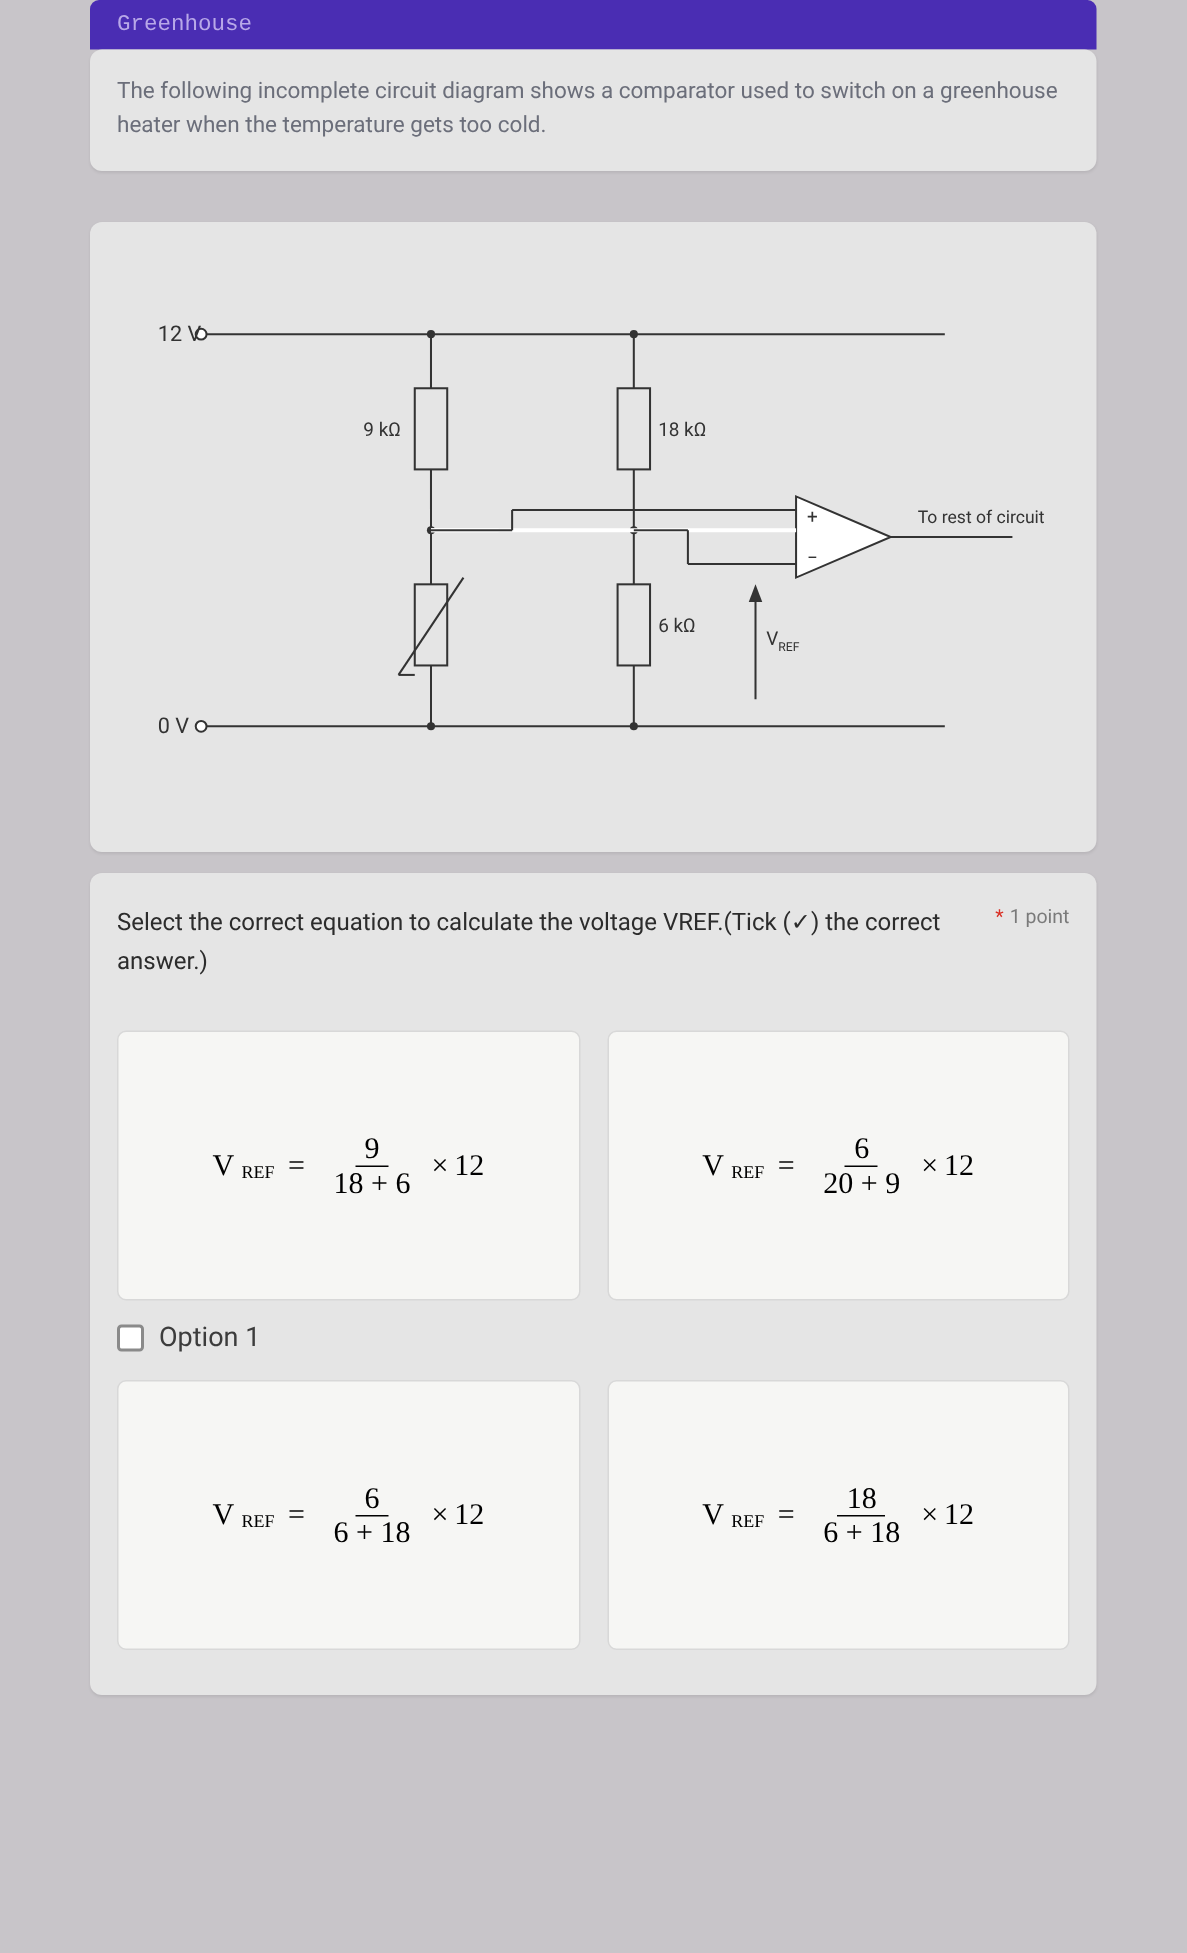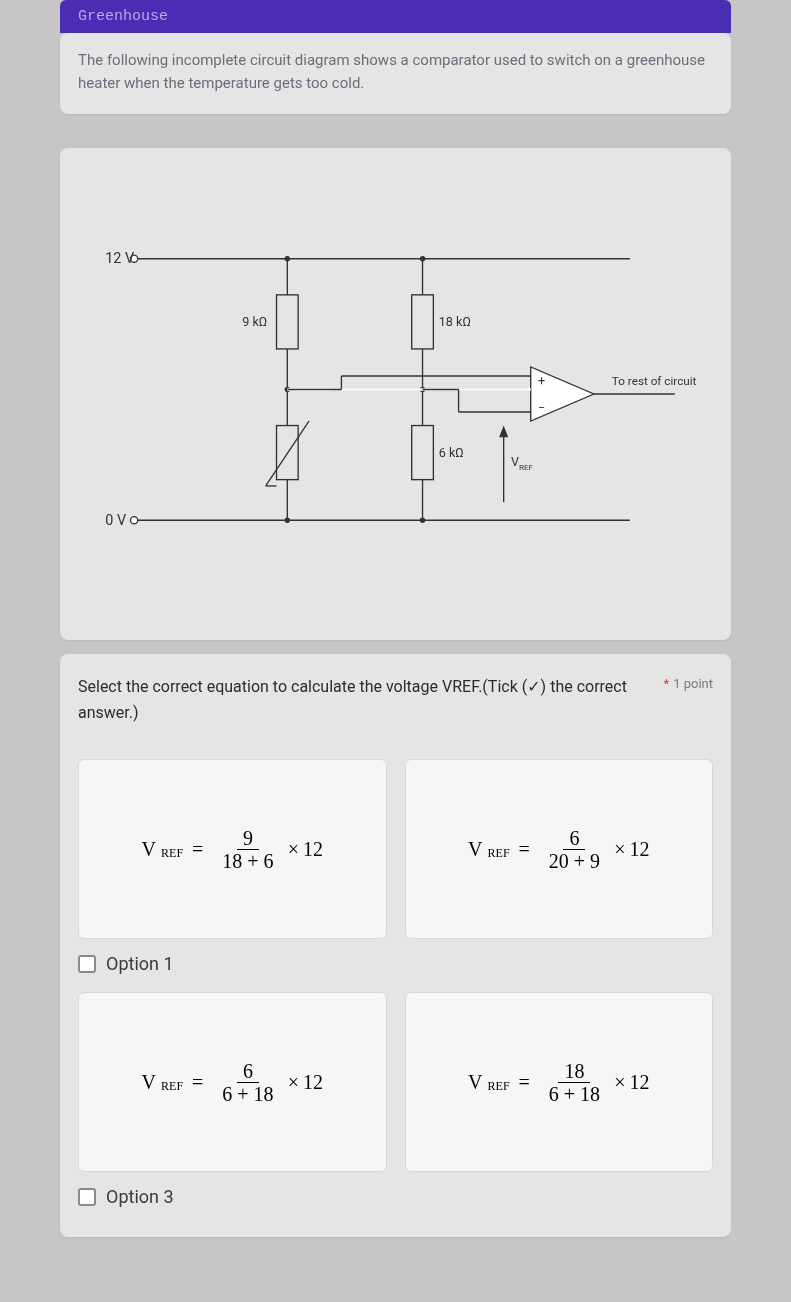--- a/index.html
+++ b/index.html
@@ -30,21 +30,21 @@
     margin-bottom: 14px;
   }
   .intro-card {
     padding: 16px 18px 20px 18px;
     color: #6b6e7a;
     font-size: 15px;
     line-height: 1.5;
   }
   .diagram-card {
     padding: 40px 20px 40px 20px;
-    height: 492px;
+    height: 420px;
     position: relative;
     margin-top: 34px;
   }
   .diagram-svg { width: 100%; height: 100%; }
   .question-card {
     padding: 20px 18px 30px 18px;
   }
   .q-row {
     display: flex;
     align-items: flex-start;
@@ -248,24 +248,20 @@
               <span class="sub">REF</span>
               <span>&nbsp;=&nbsp;</span>
             <span class="frac">
                 <span class="num">6</span>
                 <span class="den">6 + 18</span>
               </span>
             <span>×</span>
               <span>12</span>
           </div>
         </div>
-        <label class="opt-label">
-          <span class="checkbox"></span>
-          <span>Option 3</span>
-        </label>
       </div>
 
       <div class="option-cell">
         <div class="opt-box">
           <div class="eq">
             <span>V</span>
               <span class="sub">REF</span>
               <span>&nbsp;=&nbsp;</span>
             <span class="frac">
                 <span class="num">18</span>

